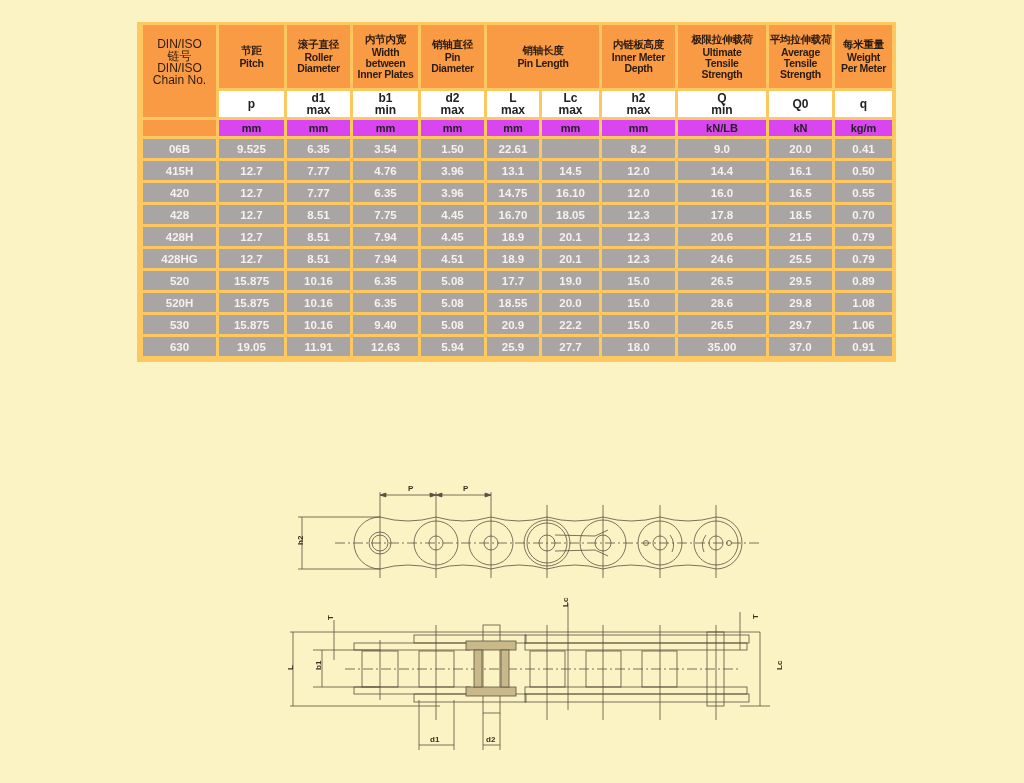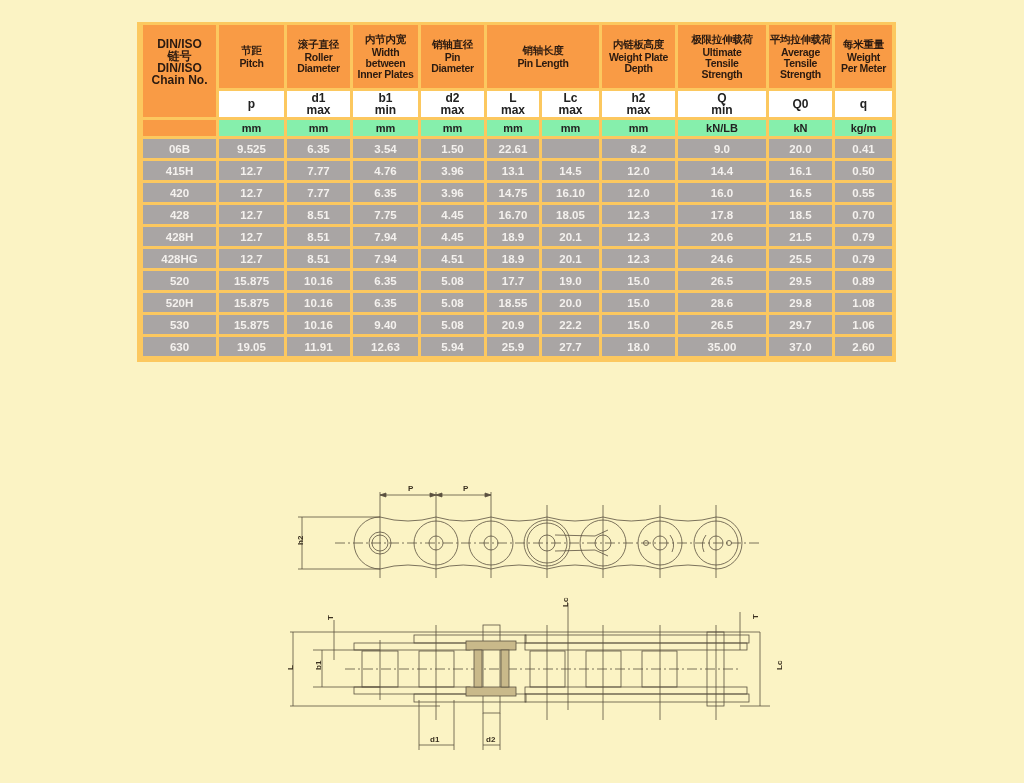--- a/index.html
+++ b/index.html
@@ -2,23 +2,23 @@
 <html><head>
 <meta charset="utf-8">
 <style>
   html,body{margin:0;padding:0;}
   body{width:1024px;height:783px;background:#fbf3c4;position:relative;overflow:hidden;font-family:"Liberation Sans",sans-serif;}
   #spec-table-wrap{position:absolute;left:137px;top:22px;width:759px;background:#fcc85f;padding:0 3px 3px 3px;box-sizing:border-box;}
   table{border-collapse:separate;border-spacing:3px 3px;width:100%;margin:0;table-layout:fixed;}
   th,td{padding:0;text-align:center;vertical-align:middle;}
   .hd{background:#f99b45;color:#2b1a10;font-weight:bold;font-size:10.5px;line-height:11px;height:63px;letter-spacing:-0.3px;}
   .hd .cn{font-size:10.5px;display:block;margin-bottom:2px;}
-  .chainhd{background:#f99b45;color:#2b1a10;font-weight:bold;font-size:12px;line-height:12px;}
+  .chainhd{background:#f99b45;color:#2b1a10;font-weight:normal;font-size:12px;line-height:12px;}
   .sym{background:#ffffff;color:#222;font-weight:bold;font-size:12px;line-height:12px;height:26px;}
-  .unit{background:#86efac;color:#222;font-weight:bold;font-size:11px;height:16px;}
+  .unit{background:#d946ef;color:#222;font-weight:bold;font-size:11px;height:16px;}
   .cell{background:#a9a5a4;color:#f4f1ee;font-weight:bold;font-size:11.5px;height:19px;}
   #diagram{position:absolute;left:0;top:0;}
 </style>
 </head>
 <body>
 
 <div id="spec-table-wrap">
   <table>
     <colgroup>
       <col style="width:73px">
@@ -39,21 +39,21 @@
           <span style="display:block;margin-top:-18px">DIN/ISO</span>
           <span style="display:block">链号</span>
           <span style="display:block">DIN/ISO</span>
           <span style="display:block">Chain No.</span>
         </th>
         <th class="hd"><span class="cn">节距</span><span>Pitch</span></th>
         <th class="hd"><span class="cn">滚子直径</span><span>Roller</span><br><span>Diameter</span></th>
         <th class="hd"><span class="cn">内节内宽</span><span>Width</span><br><span>between</span><br><span>Inner Plates</span></th>
         <th class="hd"><span class="cn">销轴直径</span><span>Pin</span><br><span>Diameter</span></th>
         <th class="hd" colspan="2"><span class="cn">销轴长度</span><span>Pin Length</span></th>
-        <th class="hd"><span class="cn">内链板高度</span><span>Weight Plate</span><br><span>Depth</span></th>
+        <th class="hd"><span class="cn">内链板高度</span><span>Inner Meter</span><br><span>Depth</span></th>
         <th class="hd"><span class="cn">极限拉伸载荷</span><span>Ultimate</span><br><span>Tensile</span><br><span>Strength</span></th>
         <th class="hd"><span class="cn">平均拉伸载荷</span><span>Average</span><br><span>Tensile</span><br><span>Strength</span></th>
         <th class="hd"><span class="cn">每米重量</span><span>Weight</span><br><span>Per Meter</span></th>
       </tr>
       <tr id="sym-row">
           <th class="sym"><span>p</span><br><span></span></th>
           <th class="sym"><span>d1</span><br><span>max</span></th>
           <th class="sym"><span>b1</span><br><span>min</span></th>
           <th class="sym"><span>d2</span><br><span>max</span></th>
           <th class="sym"><span>L</span><br><span>max</span></th>
@@ -199,21 +199,21 @@
           <td class="cell">630</td>
           <td class="cell">19.05</td>
           <td class="cell">11.91</td>
           <td class="cell">12.63</td>
           <td class="cell">5.94</td>
           <td class="cell">25.9</td>
           <td class="cell">27.7</td>
           <td class="cell">18.0</td>
           <td class="cell">35.00</td>
           <td class="cell">37.0</td>
-          <td class="cell">2.60</td>
+          <td class="cell">0.91</td>
         </tr>
       </tbody>
   </table>
 </div>
 
 <svg id="diagram" width="1024" height="783" xmlns="http://www.w3.org/2000/svg">
   <g stroke="#5a5040" stroke-width="0.8" fill="none">
 
     <line x1="380" y1="492" x2="380" y2="578"></line>
     <line x1="436" y1="492" x2="436" y2="578"></line>

